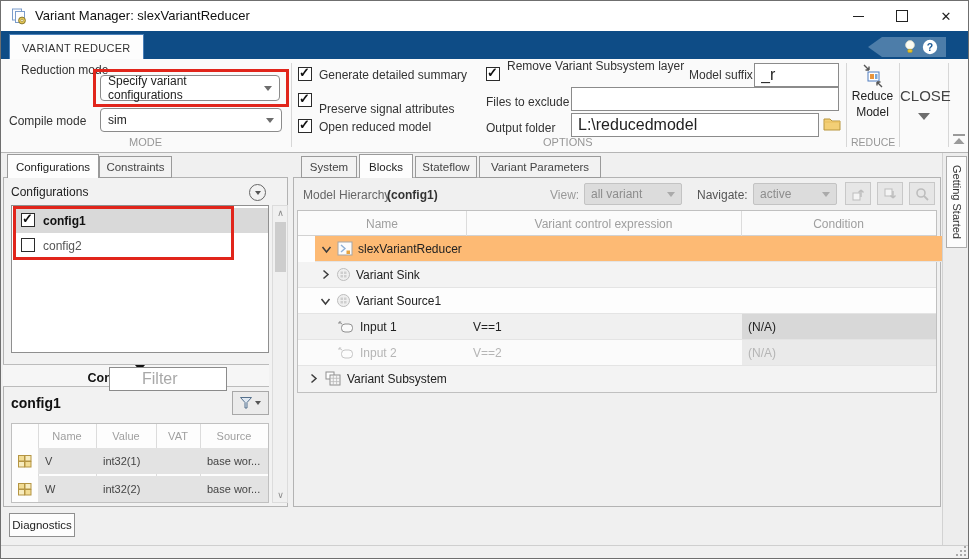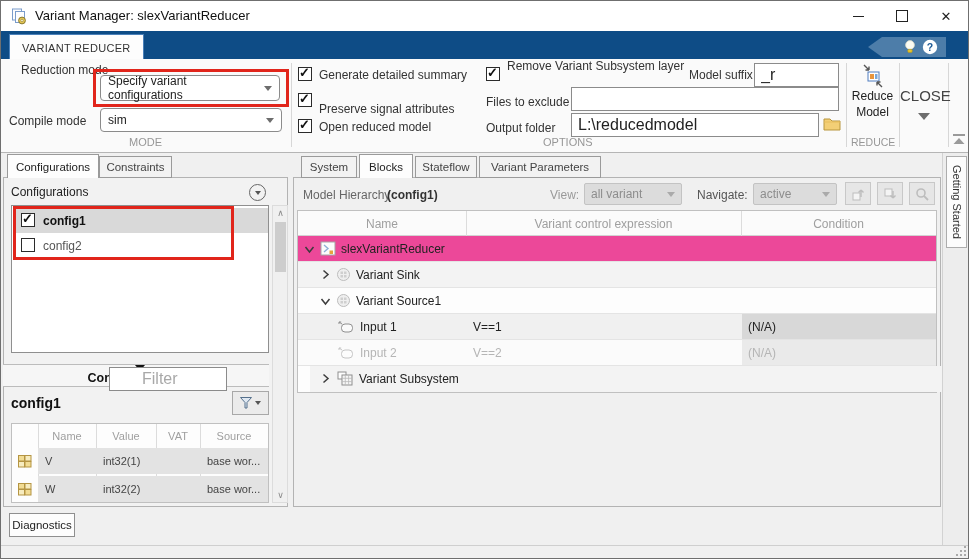--- a/index.html
+++ b/index.html
@@ -293,21 +293,21 @@
 
     <div class="abs" style="left:0;top:0;width:638px;height:25px;background:#fbfbfb;border-bottom:1px solid #d2d2d2;box-sizing:border-box;">
       <span class="gh" style="left:0;top:6px;width:168px;font-size:12px;">Name</span>
       <span class="gh" style="left:168px;top:6px;width:275px;font-size:12px;">Variant control expression</span>
       <span class="gh" style="left:443px;top:6px;width:195px;font-size:12px;">Condition</span>
     </div>
 
     <div class="gcellsep" style="left:168px;top:0;height:181px;"></div>
     <div class="gcellsep" style="left:443px;top:0;height:181px;"></div>
 
-    <div class="abs" style="left:0;top:25px;width:638px;height:26px;background:#ec4899;border-bottom:1px solid #e4e4e4;box-sizing:border-box;">
+    <div class="abs" style="left:17px;top:25px;width:638px;height:26px;background:#fdba74;border-bottom:1px solid #e4e4e4;box-sizing:border-box;">
       <svg class="abs" style="left:6px;top:8px;" width="11" height="11" viewBox="0 0 11 11">
           <path d="M1.5 3 L5.5 8 L9.5 3" fill="none" stroke="#3c3c3c" stroke-width="1.5"></path>
         </svg>
       <svg class="abs" style="left:22px;top:5px;" width="16" height="15" viewBox="0 0 16 15">
         <rect x="1" y="1" width="14" height="13" fill="#fcfcfc" stroke="#a5a5a5"></rect>
         <path d="M4 4 L8 7.5 L4 11" fill="none" stroke="#8fb0d6" stroke-width="1.4"></path>
         <rect x="9.5" y="9.5" width="3.5" height="3.5" fill="#e8a33d"></rect>
       </svg>
       <span class="treename abs" style="left:43px;top:6px;">slexVariantReducer</span>
     </div>
@@ -357,21 +357,21 @@
         <path d="M1 1 L4 3" stroke="#c5c5c5" stroke-width="1"></path>
           <path d="M1 1 L3.2 1 M1 1 L1 3" stroke="#c5c5c5" stroke-width="1"></path>
         <rect x="3.5" y="3" width="11" height="8" rx="3.5" fill="#fcfcfc" stroke="#c5c5c5"></rect>
       </svg>
       <span class="treename gray-txt abs" style="left:62px;top:6px;">Input 2</span>
       <span class="treename gray-txt abs" style="left:175px;top:6px;">V==2</span>
       <div class="abs" style="left:444px;top:0;width:194px;height:25px;background:#eaeaea;"></div>
       <span class="treename gray-txt abs" style="left:450px;top:6px;">(N/A)</span>
     </div>
 
-    <div class="abs" style="left:12px;top:155px;width:638px;height:26px;background:#f3f3f3;box-sizing:border-box;">
+    <div class="abs" style="left:0;top:155px;width:638px;height:26px;background:#f3f3f3;box-sizing:border-box;">
       <svg class="abs" style="left:10px;top:7px;" width="11" height="11" viewBox="0 0 11 11">
           <path d="M3.5 1.5 L8 5.5 L3.5 9.5" fill="none" stroke="#3c3c3c" stroke-width="1.5"></path>
         </svg>
       <svg class="abs" style="left:27px;top:5px;" width="16" height="15" viewBox="0 0 16 15">
         <rect x="1" y="1" width="8" height="7" fill="#fdfdfd" stroke="#8f8f8f"></rect>
         <rect x="5" y="4" width="10" height="10" fill="#f6f6f6" stroke="#8f8f8f"></rect>
         <path d="M8.3 4 L8.3 14 M11.6 4 L11.6 14 M5 7.3 L15 7.3 M5 10.6 L15 10.6" stroke="#b9b9b9" stroke-width="0.8"></path>
       </svg>
       <span class="treename abs" style="left:49px;top:6px;">Variant Subsystem</span>
     </div>

